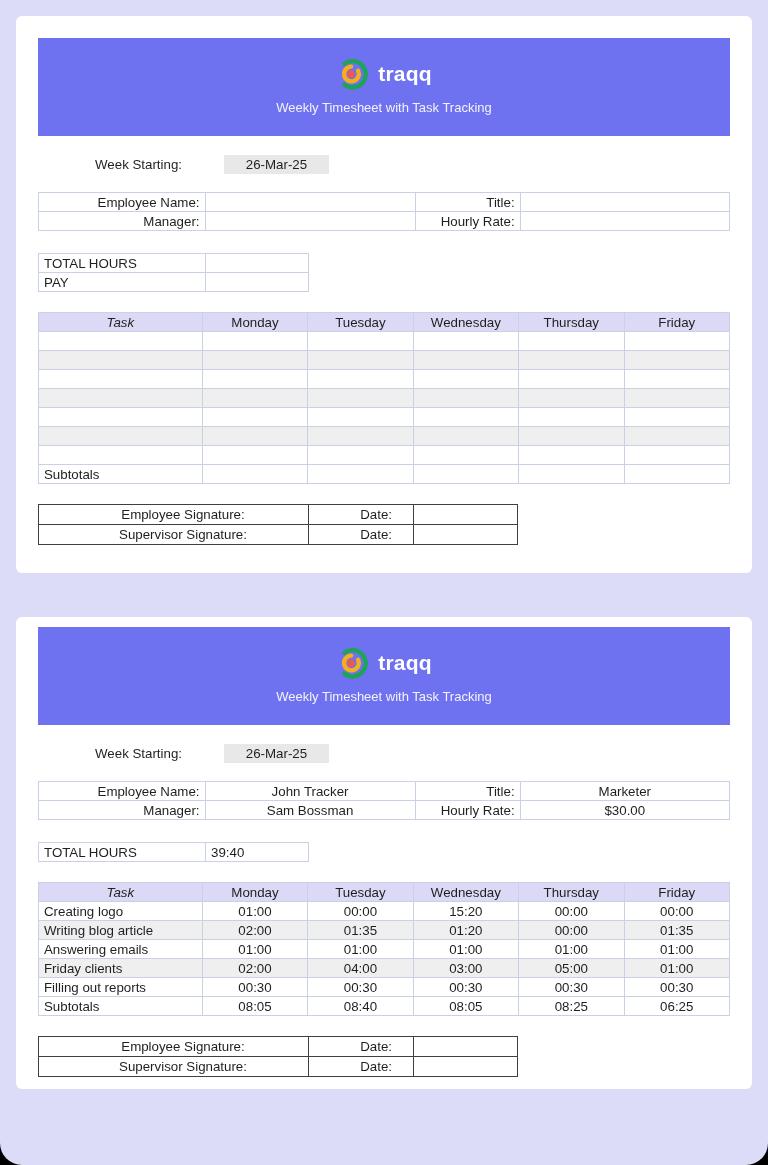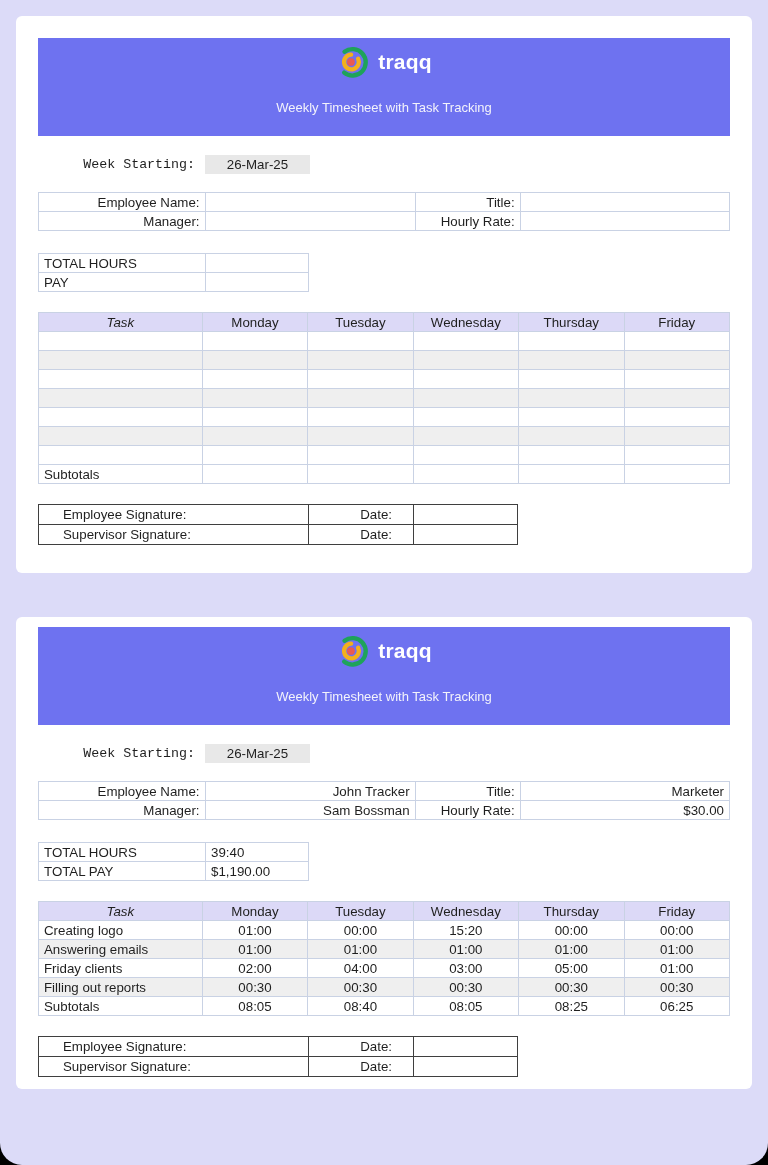--- a/index.html
+++ b/index.html
@@ -10,47 +10,47 @@
   }
   *{box-sizing:border-box;}
   html,body{margin:0;padding:0;}
   body{background:#000;font-family:"Liberation Sans",sans-serif;color:var(--text);}
   .page{width:768px;min-height:1165px;background:var(--page_bg);padding:16px;
         border-radius:0 0 22px 22px;}
   .card{background:var(--card_bg);border-radius:6px;width:736px;}
   .card-1{padding:22px 22px 28px;}
   .card-2{padding:10px 22px 12px;margin-top:44px;}
   .banner{background:var(--accent);height:98px;display:flex;flex-direction:column;
-          align-items:center;justify-content:space-between;padding:7px 0 13px;}
+          align-items:center;justify-content:space-between;padding:19px 0 13px;}
   .brand{display:flex;align-items:center;gap:8px;}
   .brand svg{display:block;}
   .brand-text{font-size:21px;font-weight:700;color:#ffffff;letter-spacing:.2px;}
   .banner-title{margin:8px;font-size:13px;font-weight:400;color:var(--banner_text);}
   .week-row{margin-top:19px;display:flex;align-items:center;height:19px;}
-  .week-label{width:167px;text-align:right;padding-right:10px;font-size:13.3px;font-family:Liberation Mono, monospace;}
+  .week-label{width:167px;text-align:right;padding-right:23px;font-size:13.3px;}
   .week-value{width:105px;height:19px;line-height:19px;background:var(--week_box_bg);
-              text-align:center;font-size:13.3px;}
+              text-align:center;font-size:13.3px;margin-left:19px;}
   table{border-collapse:collapse;font-size:13.3px;color:var(--text);}
   td,th{height:19px;padding:0 5px;border:1px solid var(--grid_border);
         overflow:hidden;white-space:nowrap;}
   .info-table{width:100%;margin-top:18px;table-layout:fixed;}
   .info-table .lbl{text-align:right;}
-  .info-table .val{text-align:right;}
+  .info-table .val{text-align:center;}
   .totals-table{width:270px;margin-top:22px;table-layout:fixed;}
   .totals-table .t-lbl{text-align:left;}
   .totals-table .t-val{}
   .task-table{width:100%;margin-top:20px;table-layout:fixed;}
   .task-table th{background:var(--table_header_bg);font-weight:400;text-align:center;}
   .task-table th:first-child{width:23.7%;font-style:italic;}
   .task-table td{text-align:center;}
   .task-table td:first-child{text-align:left;}
   .task-table tbody tr:nth-child(even){background:var(--alt_row_bg);}
   .sig-table{width:479px;margin-top:20px;table-layout:fixed;}
   .sig-table td{border:1.5px solid var(--dark_border);height:20px;}
-  .sig-table .sig-cell{width:270px;text-align:left;padding-left:24px;}
+  .sig-table .sig-cell{width:270px;text-align:center;padding-left:24px;}
   .sig-table .date-lbl{width:105px;text-align:right;padding-right:21px;}
   .sig-table .date-val{width:104px;}
 </style>
 </head>
 <body>
 
 <div class="page">
 
   <section class="card card-1">
     <header class="banner">
@@ -255,24 +255,20 @@
     <table class="totals-table">
       <colgroup>
           <col style="width:167px">
           <col style="width:103px">
         </colgroup>
       <tbody>
           <tr>
         <td class="t-lbl">TOTAL HOURS</td>
         <td class="t-val">39:40</td>
       </tr>
-      <tr>
-        <td class="t-lbl">TOTAL PAY</td>
-        <td class="t-val">$1,190.00</td>
-      </tr>
     </tbody>
       </table>
 
     <table class="task-table">
         <thead>
           <tr>
             <th>Task</th>
             <th>Monday</th>
             <th>Tuesday</th>
             <th>Wednesday</th>
@@ -283,20 +279,28 @@
         <tbody>
           <tr>
             <td>Creating logo</td>
             <td>01:00</td>
             <td>00:00</td>
             <td>15:20</td>
             <td>00:00</td>
             <td>00:00</td>
           </tr>
           <tr>
+            <td>Writing blog article</td>
+            <td>02:00</td>
+            <td>01:35</td>
+            <td>01:20</td>
+            <td>00:00</td>
+            <td>01:35</td>
+          </tr>
+          <tr>
             <td>Answering emails</td>
             <td>01:00</td>
             <td>01:00</td>
             <td>01:00</td>
             <td>01:00</td>
             <td>01:00</td>
           </tr>
           <tr>
             <td>Friday clients</td>
             <td>02:00</td>

